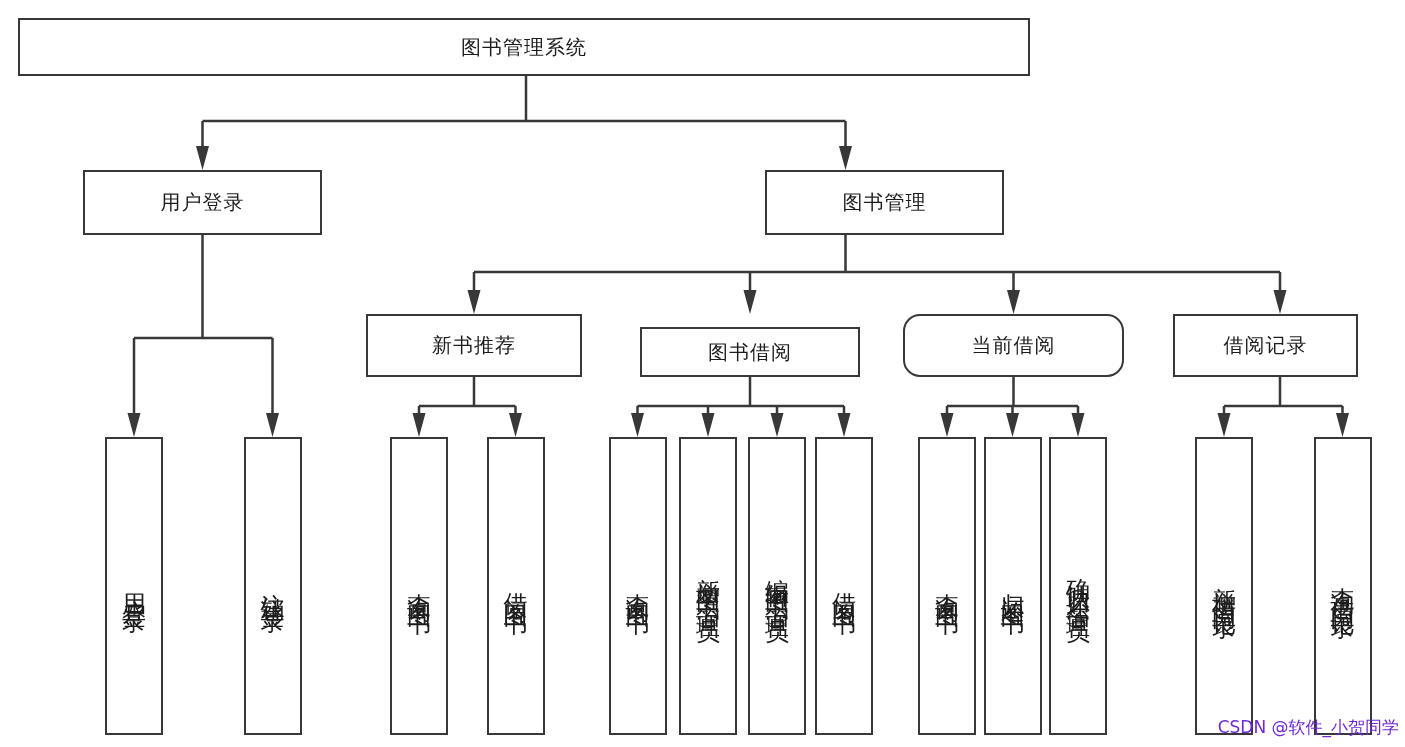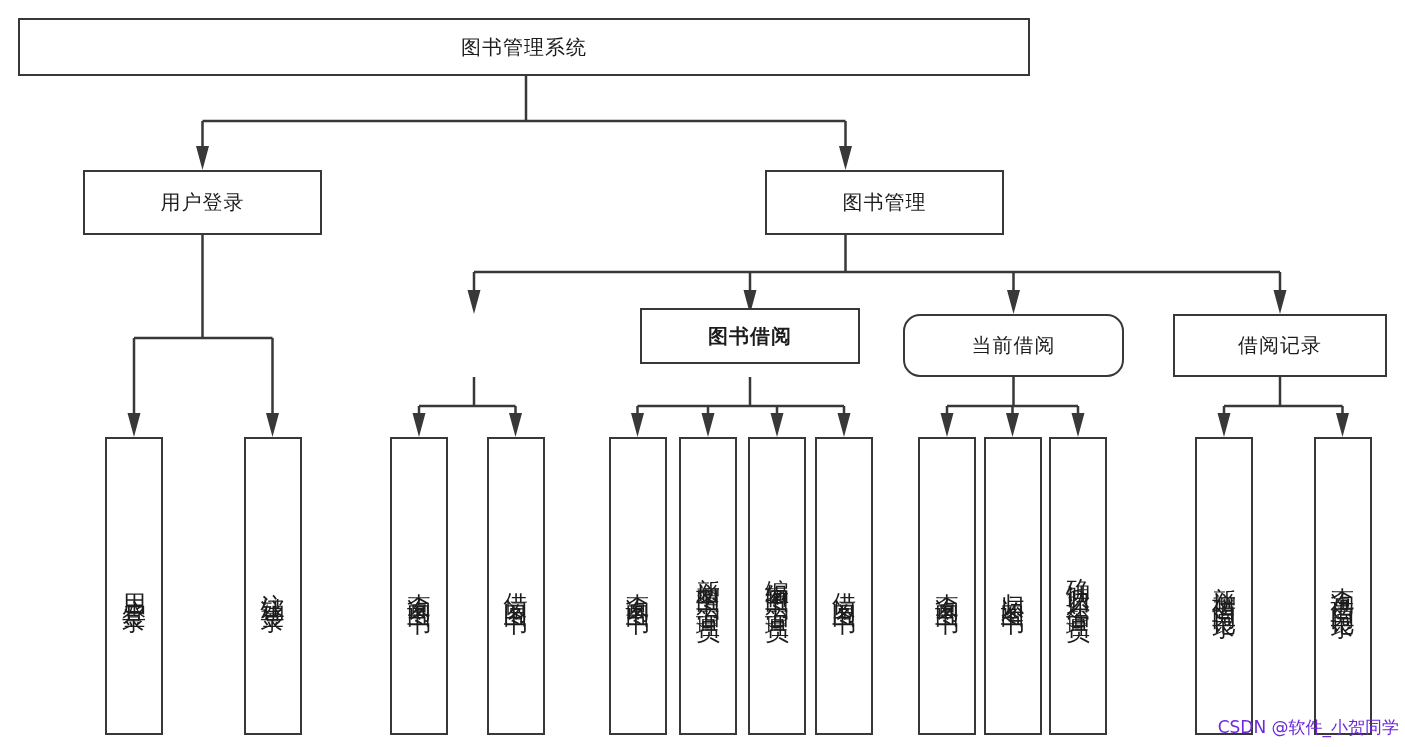--- a/index.html
+++ b/index.html
@@ -89,23 +89,24 @@
         M940.5 413 L953.5 413 L947 437 Z  M1006 413 L1019 413 L1012.5 437 Z
         M1071.5 413 L1084.5 413 L1078 437 Z
         M1217.5 413 L1230.5 413 L1224 437 Z  M1336 413 L1349 413 L1342.5 437 Z" fill="#383838" stroke="none"></path>
   </svg>
 
   <div class="box" style="left:18px; top:18px; width:1012px; height:58px;">图书管理系统</div>
 
   <div class="box" style="left:83px; top:170px; width:239px; height:65px;">用户登录</div>
   <div class="box" style="left:726px; top:170px; width:239px; height:65px;margin-left:39px;">图书管理</div>
 
-  <div class="box" style="left:640px; top:308px; width:220px; height:56px;font-weight:bold;">图书借阅</div>
+  <div class="box" style="left:366px; top:314px; width:216px; height:63px;">新书推荐</div>
+  <div class="box" style="left:640px; top:327px; width:220px; height:50px;">图书借阅</div>
   <div class="box" style="left:903px; top:314px; width:221px; height:63px;border-radius:17px;">当前借阅</div>
-  <div class="box" style="left:1173px; top:314px; width:214px; height:63px;">借阅记录</div>
+  <div class="box" style="left:1173px; top:314px; width:185px; height:63px;">借阅记录</div>
 
   <div class="vbox" style="left:105px; top:437px; width:58px; height:298px;">
     <span>用户登录</span>
   </div>
   <div class="vbox" style="left:243.5px; top:437px; width:58px; height:298px;">
     <span>注销登录</span>
   </div>
 
   <div class="vbox" style="left:390px; top:437px; width:58px; height:298px;">
     <span>查询图书</span>

